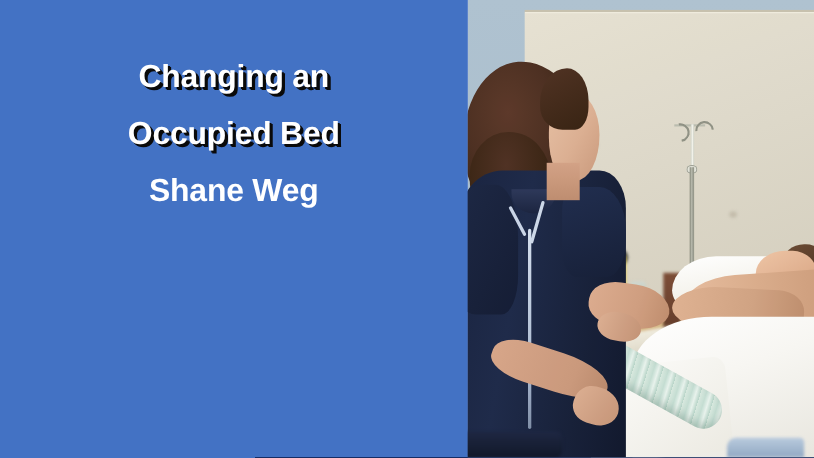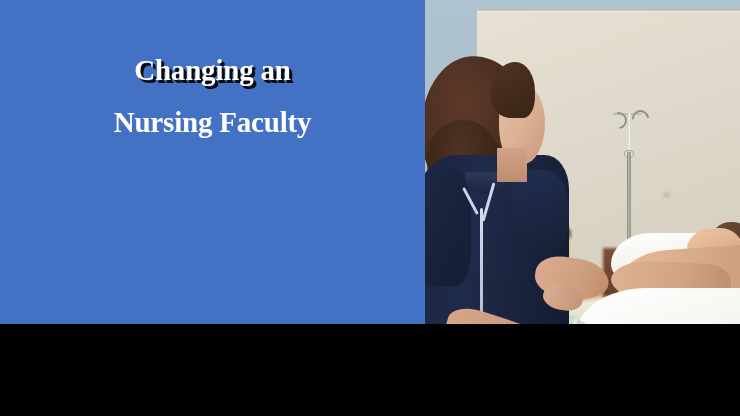--- a/index.html
+++ b/index.html
@@ -4,23 +4,23 @@
 <title>Changing an Occupied Bed</title>
 <style>
   html, body {
     margin: 0;
     padding: 0;
     background: #000;
   }
   #frame {
     position: relative;
     width: 740px;
-    height: 324px;
+    height: 416px;
     overflow: hidden;
-    font-family: Liberation Serif, serif;
+    font-family: Liberation Sans, sans-serif;
     background: #1d4ed8;
   }
 
   
   #title-panel {
     position: absolute;
     left: 0; top: 0;
     width: 425px;
     height: 416px;
     background: #4372c4;
@@ -319,21 +319,22 @@
   }
 </style>
 </head>
 <body>
 
 <div id="frame">
 
   <div id="title-panel">
     <div id="title-block">
       <span class="tline shadowed">Changing an</span>
-      <span class="tline">Nursing Faculty</span>
+      <span class="tline shadowed">Occupied Bed</span>
+      <span class="tline">Shane Weg</span>
     </div>
   </div>
 
   <div id="photo">
 
     <div class="ph" id="wall-blue"></div>
     <div class="ph" id="wall-panel-top"></div>
     <div class="ph" id="wall-panel"></div>
     <div class="ph panel-mark soft" style="left:110px;top:128px;width:9px;height:7px;"></div>
     <div class="ph panel-mark soft" style="left:128px;top:190px;width:7px;height:6px;"></div>

